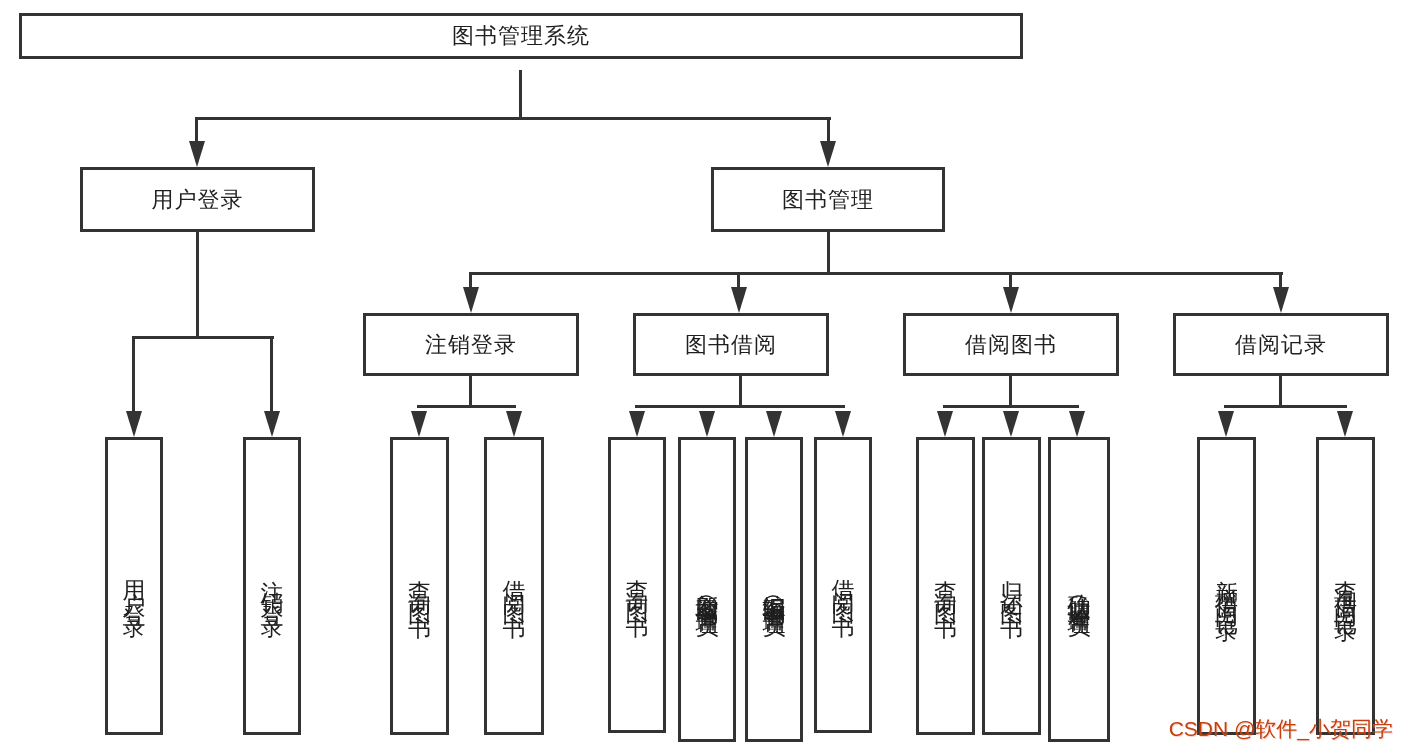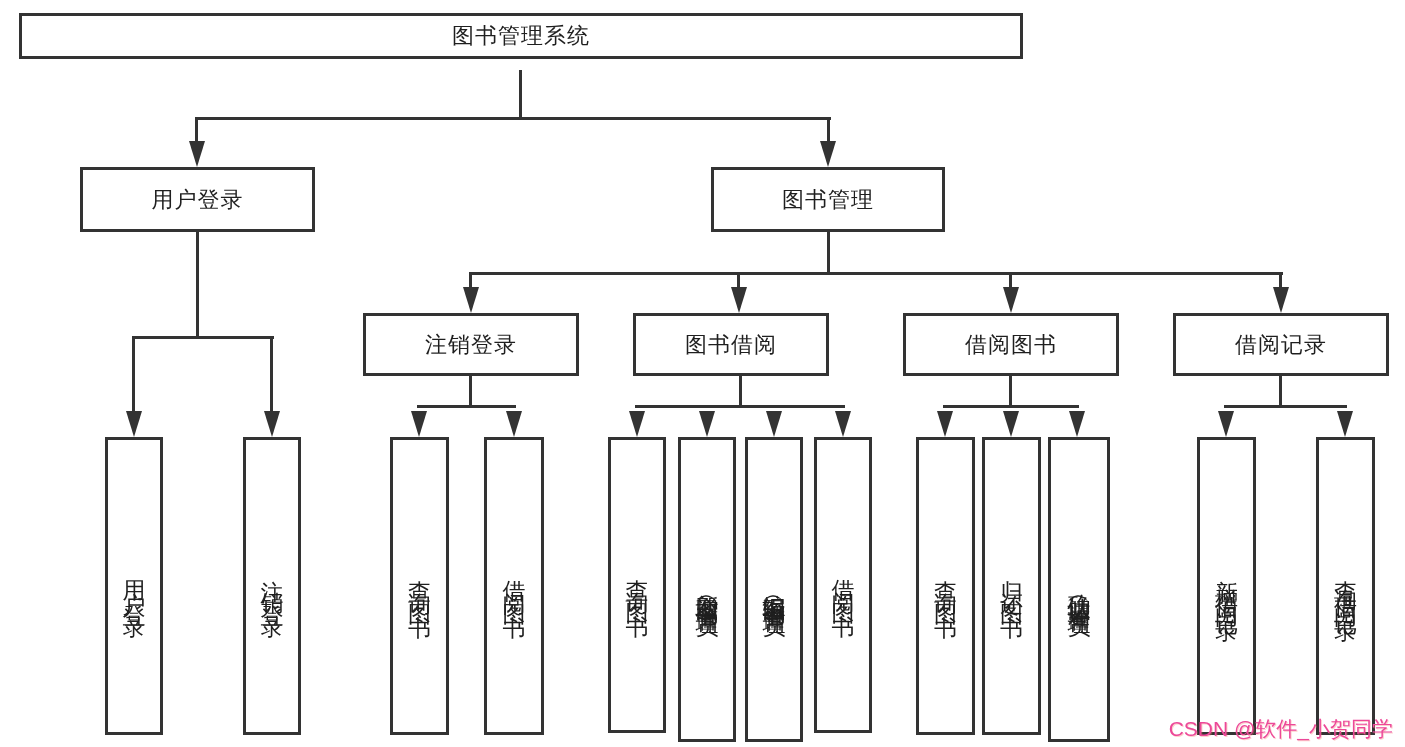--- a/index.html
+++ b/index.html
@@ -32,21 +32,21 @@
   .arrow{
     position:absolute;width:0;height:0;
     border-left:8px solid transparent;
     border-right:8px solid transparent;
     border-top:26px solid #333333;
   }
   .watermark{
     position:absolute;
     right:12px;bottom:4px;
     font-size:21px;
-    color:#ec4899;
+    color:#c2410c;
     text-shadow:1px 1px 0 rgba(250,120,110,0.35);
     white-space:nowrap;
   }
 </style>
 </head>
 <body>
 
 <div id="canvas">
 
   <div class="box hbox" style="left:19px;top:13px;width:1004px;height:46px;">

